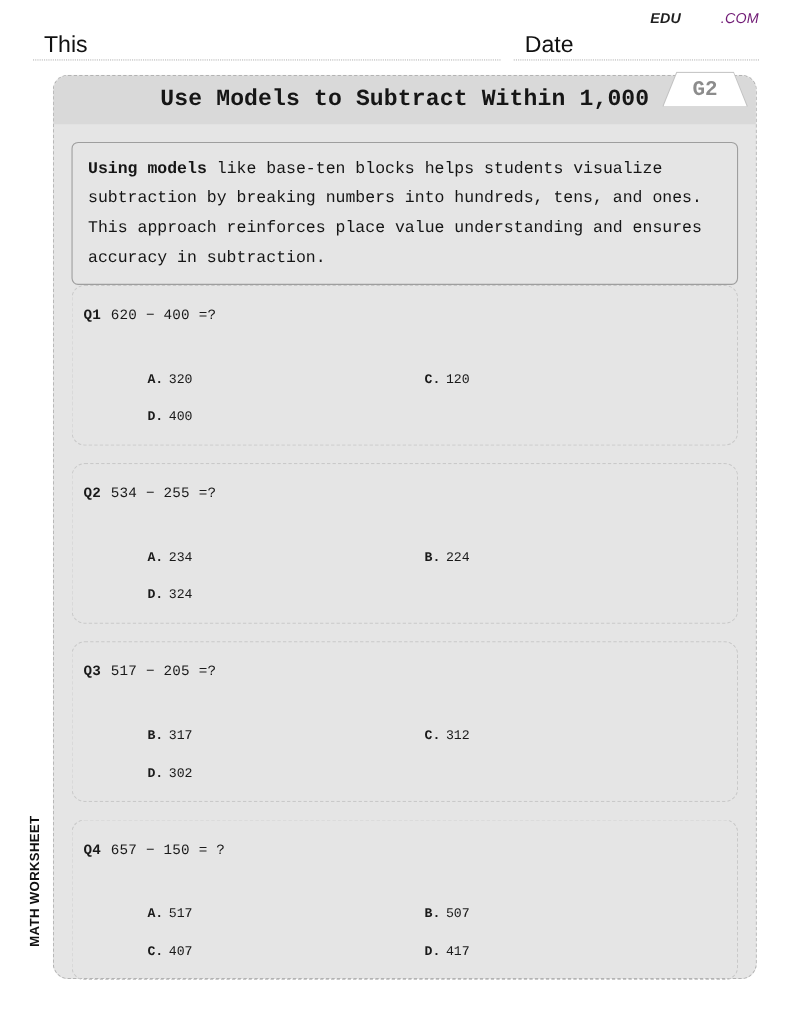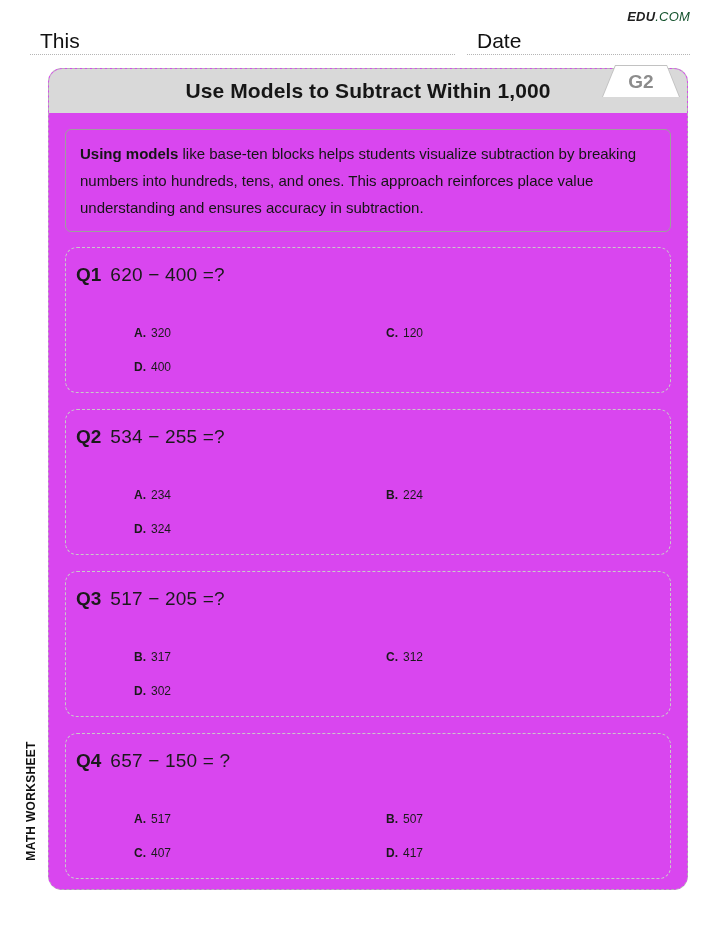--- a/index.html
+++ b/index.html
@@ -15,21 +15,21 @@
   
   .logo {
     position: absolute;
     top: 9px; right: 30px;
     font-style: italic;
     font-size: 13px;
     letter-spacing: 0.2px;
     color: #1f1f1f;
   }
   .logo .logo-bold { font-weight: 700; }
-  .logo .logo-rest { font-weight: 400; color: #14532d; }
+  .logo .logo-rest { font-weight: 400; color: #701a75; margin-left: 36px; }
 
   
   .field-row { position: absolute; top: 28px; left: 0; width: 720px; height: 27px; }
   .field {
     position: absolute;
     bottom: 0;
     border-bottom: 1px dotted #b5b5b5;
     font-size: 21px;
     line-height: 26px;
     color: #111;
@@ -38,21 +38,22 @@
   .field-date { left: 467px; width: 223px; }
   .field .field-label { padding-left: 10px; }
 
   
   .card {
     position: absolute;
     left: 48px; top: 68px;
     width: 640px; height: 822px;
     border: 1px dashed #b3b3b3;
     border-radius: 14px;
-    background: #d946ef;
+    background: #e5e5e5;
+    font-family: Liberation Mono, monospace;
   }
 
   .card-header {
     position: relative;
     height: 44px;
     background: #d9d9d9;
     border-radius: 13px 13px 0 0;
   }
   .card-title {
     font-size: 21px;
@@ -87,33 +88,33 @@
   .card-body { padding: 16px 16px 0 16px; }
 
   
   .intro-box {
     border: 1px solid #9e9e9e;
     border-radius: 6px;
     padding: 10px 14px;
     font-size: 15px;
     line-height: 1.8;
     color: #151515;
-    margin-bottom: 15px;
+    margin-bottom: 0;
   }
   .intro-box .intro-lead { font-weight: 700; }
 
   
   .question-box {
     border: 1.5px dashed #c9c9c9;
     border-radius: 12px;
     height: 146px;
     padding: 16px 12px 0 10px;
     margin-bottom: 16px;
   }
-  .q-line { font-size: 19px; line-height: 22px; white-space: nowrap; }
+  .q-line { font-size: 13px; line-height: 22px; white-space: nowrap; }
   .q-id { font-weight: 700; margin-right: 9px; }
   .q-equation { font-weight: 400; letter-spacing: 0.2px; }
 
   .options {
     margin-top: 36px;
     padding-left: 58px;
     display: grid;
     grid-template-columns: 252px auto;
     row-gap: 12px;
     font-size: 12px;

